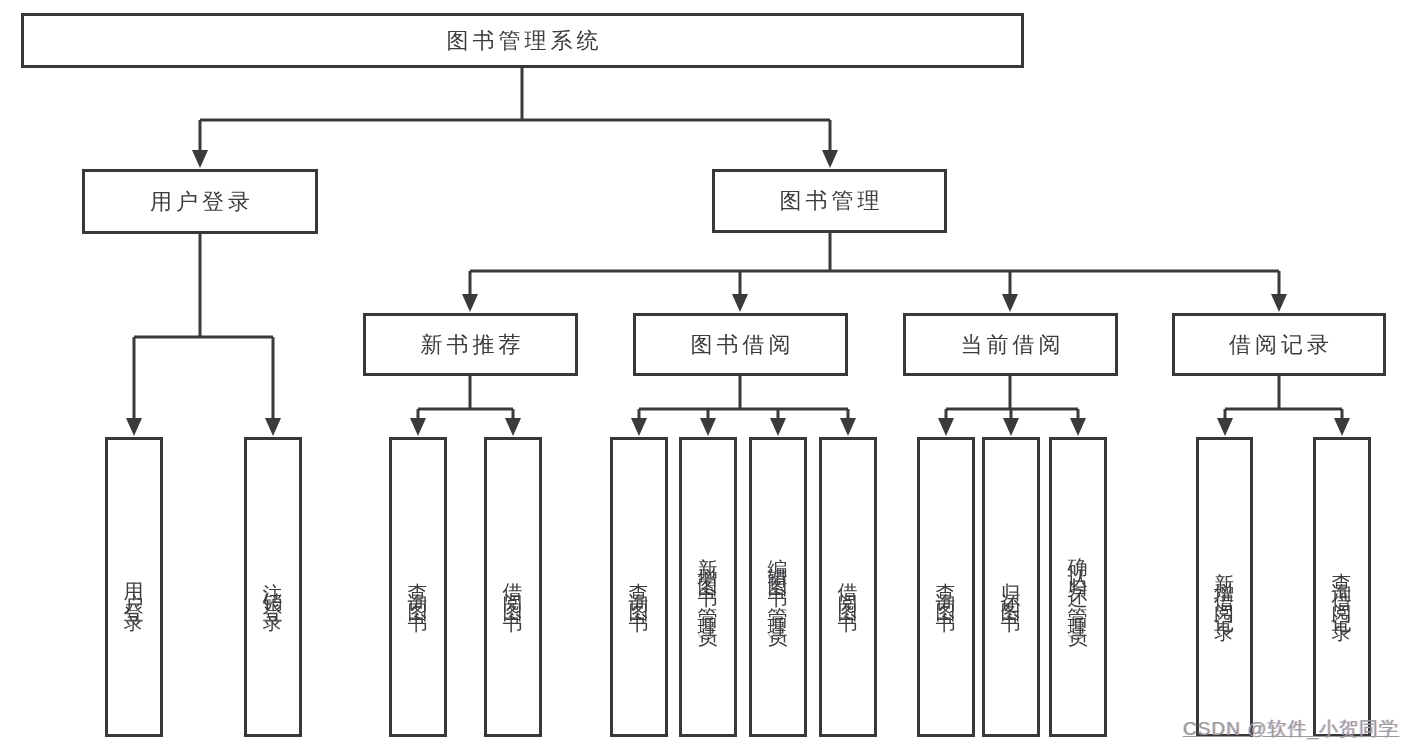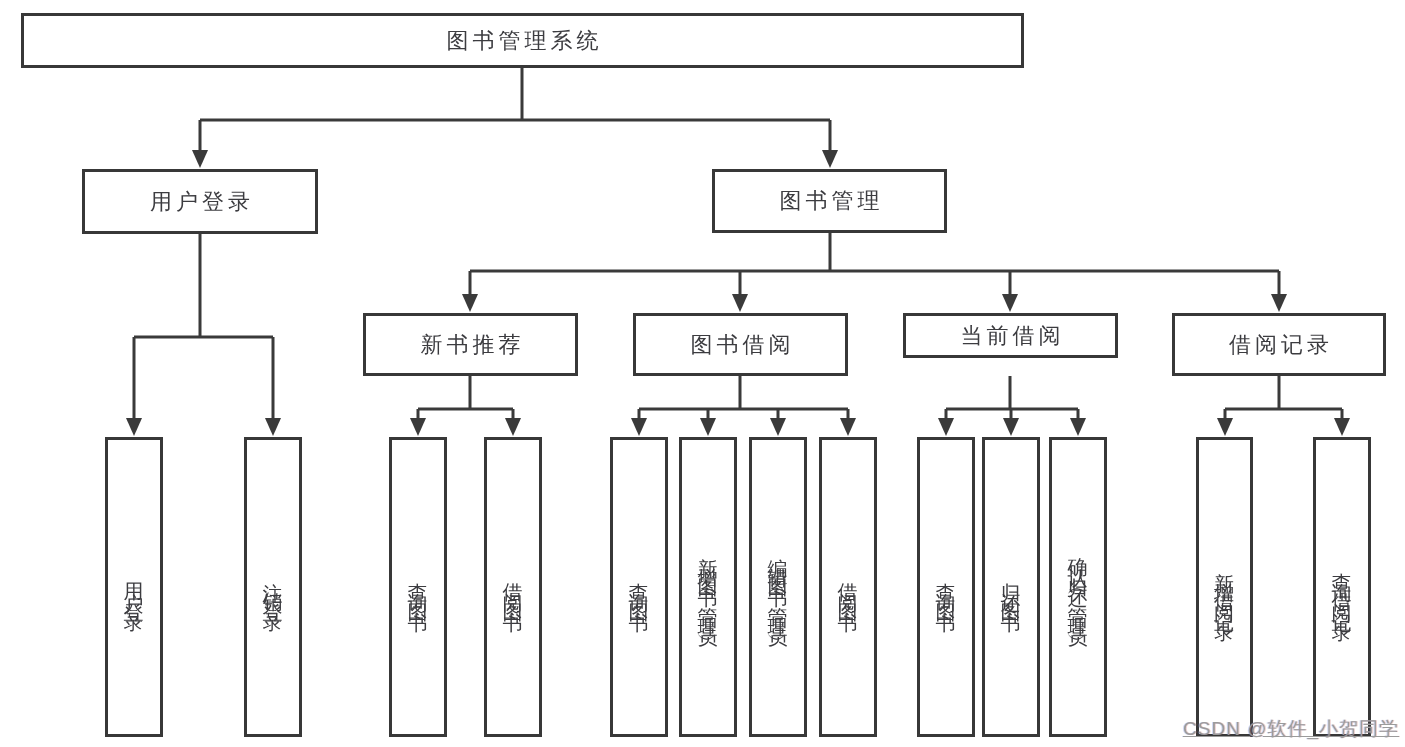--- a/index.html
+++ b/index.html
@@ -133,21 +133,21 @@
   <div class="node hnode" style="left:712px; top:169px; width:235px; height:64px;">
     <span>图书管理</span>
   </div>
 
   <div class="node hnode" style="left:363px; top:313px; width:215px; height:63px;">
     <span>新书推荐</span>
   </div>
   <div class="node hnode" style="left:633px; top:313px; width:215px; height:63px;">
     <span>图书借阅</span>
   </div>
-  <div class="node hnode" style="left:903px; top:313px; width:215px; height:45px;">
+  <div class="node hnode" style="left:903px; top:313px; width:215px; height:63px;">
     <span>当前借阅</span>
   </div>
   <div class="node hnode" style="left:1172px; top:313px; width:214px; height:63px;justify-content:center;">
     <span>借阅记录</span>
   </div>
 
   <div class="node vnode" style="left:105px; top:437px; width:58px; height:300px;">
     <span>用户登录</span>
   </div>
   <div class="node vnode" style="left:244px; top:437px; width:58px; height:300px;">

